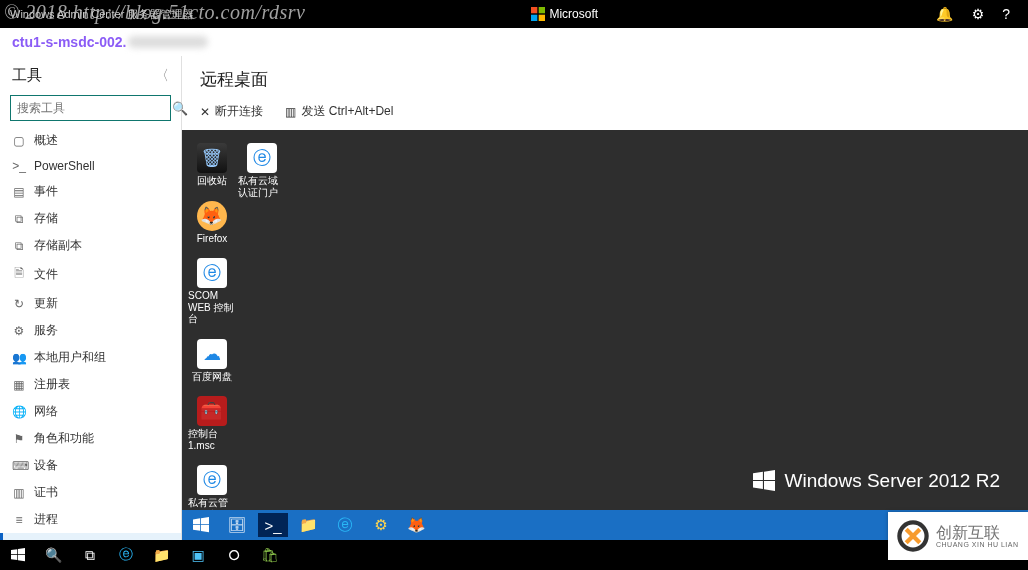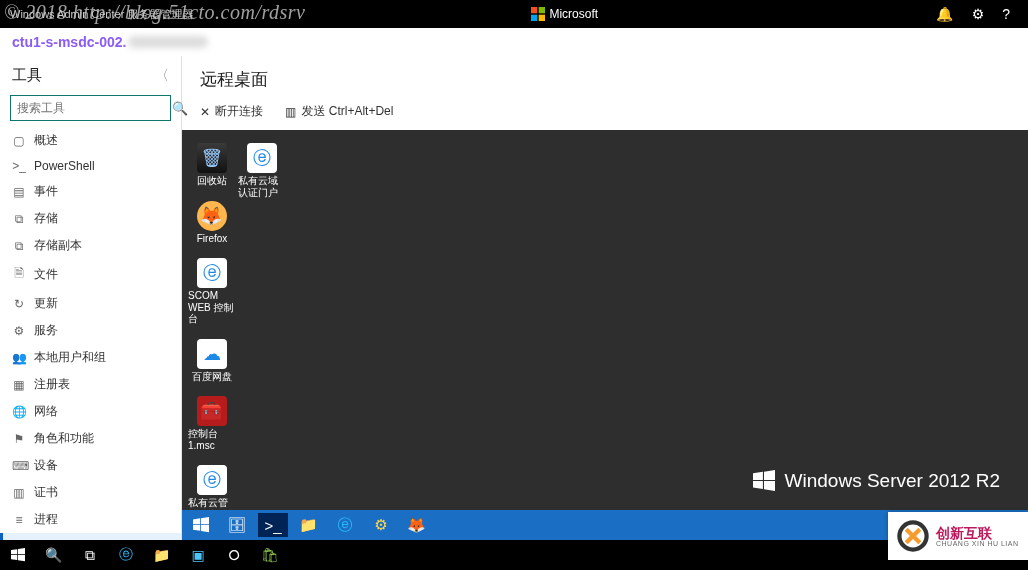--- a/index.html
+++ b/index.html
@@ -44,21 +44,21 @@
 .brand { position:absolute; right:28px; bottom:48px; color:#fff; font-size:19px; display:flex; align-items:center; gap:10px; }
 .brand .winflag { width:22px; height:22px; }
 .inner-tb { position:absolute; left:0; right:0; bottom:0; height:30px; background:#1a6fc4; display:flex; align-items:center; padding:0 4px; gap:6px; }
 .inner-tb .ti { width:30px; height:24px; display:flex; align-items:center; justify-content:center; color:#fff; font-size:15px; cursor:pointer; }
 .host-tb { position:absolute; left:0; right:0; bottom:0; height:30px; background:#000; display:flex; align-items:center; padding:0 4px; gap:8px; }
 .host-tb .ti { width:28px; height:24px; display:flex; align-items:center; justify-content:center; color:#fff; font-size:14px; cursor:pointer; }
 .host-tb .spacer { flex:1; }
 .badge { position:absolute; right:0; bottom:10px; width:140px; height:48px; background:#fff; display:flex; align-items:center; gap:6px; padding:4px 8px; box-shadow:0 0 4px rgba(0,0,0,.3); z-index:60; }
 .badge .logo { width:34px; height:34px; }
 .badge .txt { line-height:1; }
-.badge .cn { font-size:14px; font-weight:700; color:#be185d; }
+.badge .cn { font-size:16px; font-weight:400; color:#737373; }
 .badge .en { font-size:7px; letter-spacing:.5px; color:#666; }
 </style>
 </head>
 <body>
 
 <div class="root">
   <div class="watermark">© 2018 http://blog.51cto.com/rdsrv</div>
 
   <div class="topbar">
     <div class="left">Windows Admin Center   服务器管理器</div>

